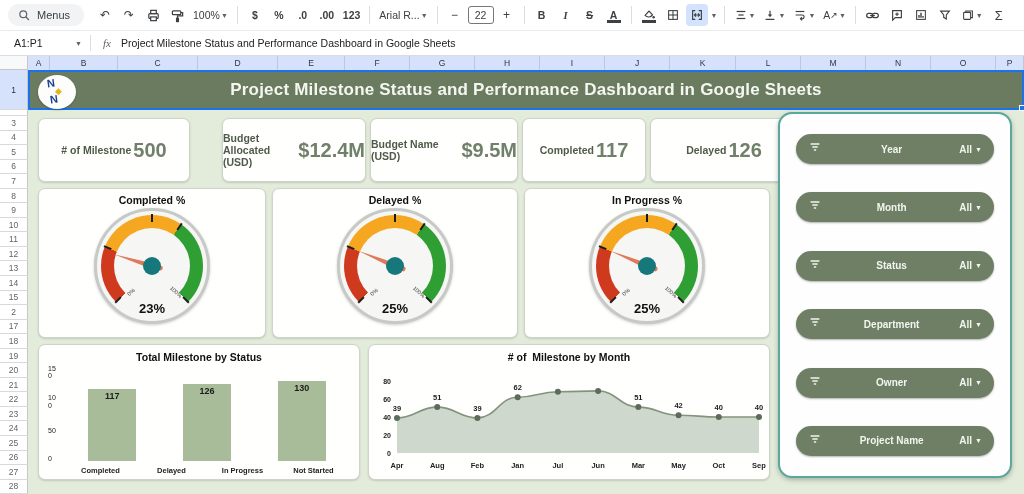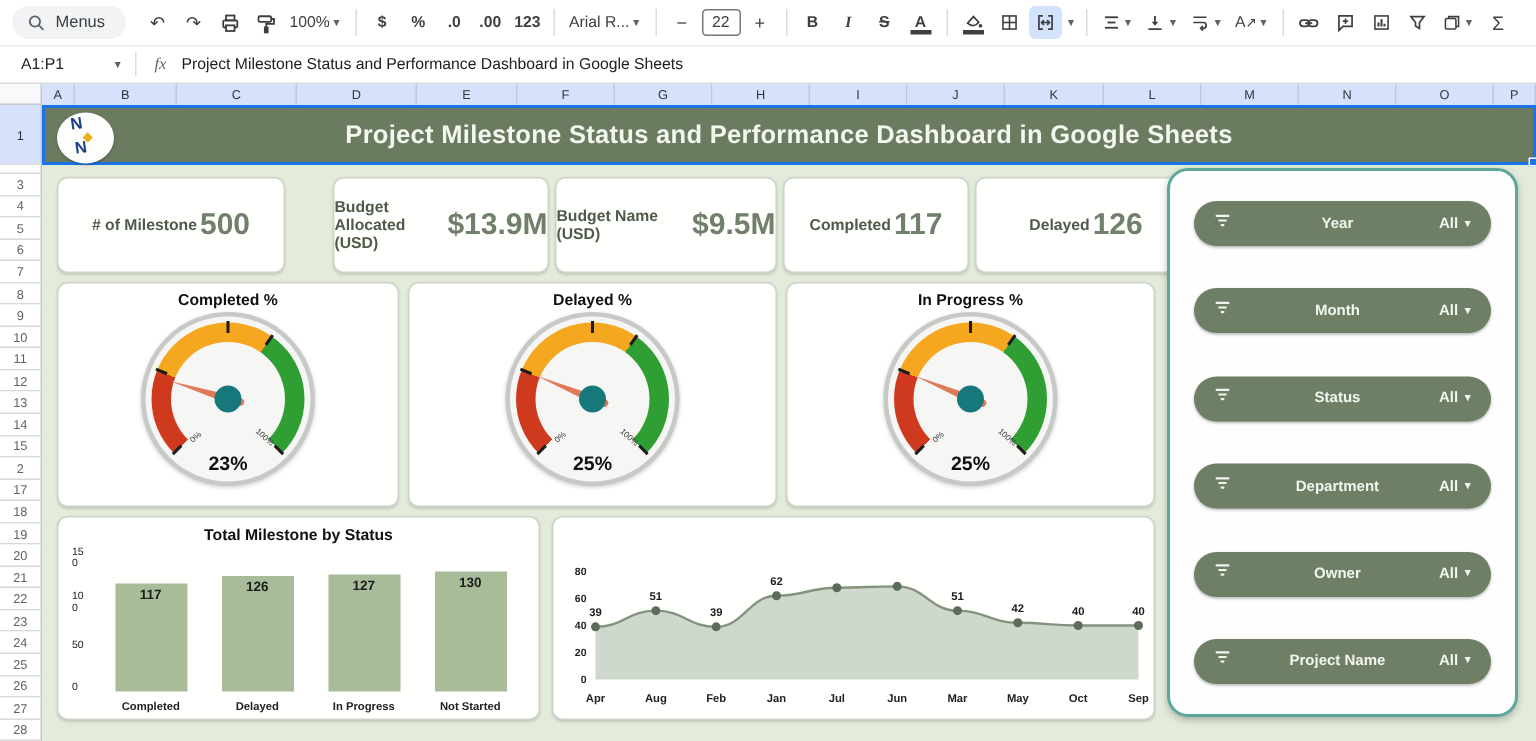--- a/index.html
+++ b/index.html
@@ -310,21 +310,21 @@
       <div class="fill-handle"></div>
     </div>
 
     <div id="kpiRow">
         <div class="card kpi" style="left: 10px; top: 48px; width: 152px; height: 64px;">
           <div class="kpi-label"># of Milestone</div>
           <div class="kpi-value">500</div>
         </div>
         <div class="card kpi" style="left: 194px; top: 48px; width: 144px; height: 64px;">
           <div class="kpi-label">Budget Allocated (USD)</div>
-          <div class="kpi-value">$13.9M</div>
+          <div class="kpi-value">$12.4M</div>
         </div>
         <div class="card kpi" style="left: 342px; top: 48px; width: 148px; height: 64px;">
           <div class="kpi-label">Budget Name (USD)</div>
           <div class="kpi-value">$9.5M</div>
         </div>
         <div class="card kpi" style="left: 494px; top: 48px; width: 124px; height: 64px;">
           <div class="kpi-label">Completed</div>
           <div class="kpi-value">117</div>
         </div>
         <div class="card kpi" style="left: 622px; top: 48px; width: 148px; height: 64px;">
@@ -410,40 +410,36 @@
               <div class="bar-rect" style="height: 78%; background: rgb(169, 188, 154);">
                 <div class="bar-val">117</div>
               </div>
             </div>
             <div class="bar-col">
               <div class="bar-rect" style="height: 84%; background: rgb(169, 188, 154);">
                 <div class="bar-val">126</div>
               </div>
             </div>
             <div class="bar-col">
-              <div class="bar-rect" style="height: 84.6667%; background: rgb(169, 188, 154);">
-                <div class="bar-val">127</div>
-              </div>
-            </div>
-            <div class="bar-col">
               <div class="bar-rect" style="height: 86.6667%; background: rgb(169, 188, 154);">
                 <div class="bar-val">130</div>
               </div>
             </div>
           </div>
       </div>
       <div class="bar-xlabels" id="barXLabels">
           <div class="bar-xlabel">Completed</div>
           <div class="bar-xlabel">Delayed</div>
           <div class="bar-xlabel">In Progress</div>
           <div class="bar-xlabel">Not Started</div>
         </div>
     </div>
 
     <div class="card" style="left:340px; top:274px; width:402px; height:136px;">
+      <div class="chart-title"># of  Milestone by Month</div>
       <svg class="area-svg" id="areaSvg" width="394" height="110" viewBox="0 0 394 110">
           <path d="M24,52.9 C42.282828282828284,52.9 45.939393939393945,42.1 64.22222222222223,42.1 C82.5050505050505,42.1 86.16161616161617,52.9 104.44444444444444,52.9 C122.72727272727273,52.9 126.3838383838384,32.2 144.66666666666669,32.2 C162.94949494949495,32.2 166.60606060606062,26.799999999999997 184.88888888888889,26.799999999999997 C203.17171717171718,26.799999999999997 206.82828282828282,25.9 225.11111111111111,25.9 C243.3939393939394,25.9 247.05050505050508,42.1 265.33333333333337,42.1 C283.6161616161616,42.1 287.2727272727273,50.2 305.55555555555554,50.2 C323.83838383838383,50.2 327.4949494949495,52 345.77777777777777,52 C364.06060606060606,52 367.7171717171717,52 386,52 L386,88 L24,88 Z" fill="#cfd8cc" stroke="none"></path>
           <path d="M24,52.9 C42.282828282828284,52.9 45.939393939393945,42.1 64.22222222222223,42.1 C82.5050505050505,42.1 86.16161616161617,52.9 104.44444444444444,52.9 C122.72727272727273,52.9 126.3838383838384,32.2 144.66666666666669,32.2 C162.94949494949495,32.2 166.60606060606062,26.799999999999997 184.88888888888889,26.799999999999997 C203.17171717171718,26.799999999999997 206.82828282828282,25.9 225.11111111111111,25.9 C243.3939393939394,25.9 247.05050505050508,42.1 265.33333333333337,42.1 C283.6161616161616,42.1 287.2727272727273,50.2 305.55555555555554,50.2 C323.83838383838383,50.2 327.4949494949495,52 345.77777777777777,52 C364.06060606060606,52 367.7171717171717,52 386,52" fill="none" stroke="#84937f" stroke-width="1.6"></path>
           <text x="18" y="18.5" text-anchor="end" font-size="7" fill="#222" font-weight="bold">80</text>
           <text x="18" y="36.5" text-anchor="end" font-size="7" fill="#222" font-weight="bold">60</text>
           <text x="18" y="54.5" text-anchor="end" font-size="7" fill="#222" font-weight="bold">40</text>
           <text x="18" y="72.5" text-anchor="end" font-size="7" fill="#222" font-weight="bold">20</text>
           <text x="18" y="90.5" text-anchor="end" font-size="7" fill="#222" font-weight="bold">0</text>
           <circle cx="24" cy="52.9" r="3" fill="#5c6c5a"></circle>
           <text x="24" y="45.9" text-anchor="middle" font-size="7.5" font-weight="bold" fill="#1c1c1c">39</text>

